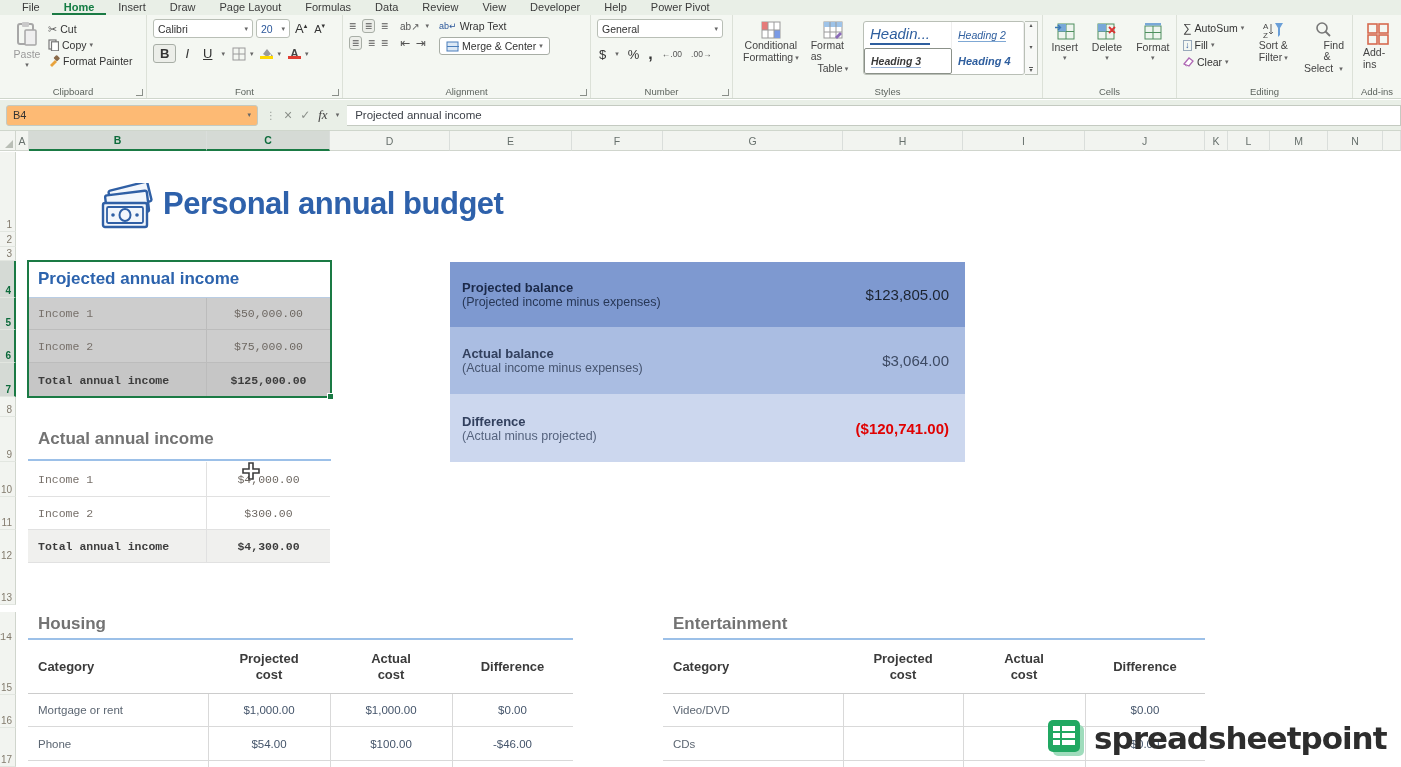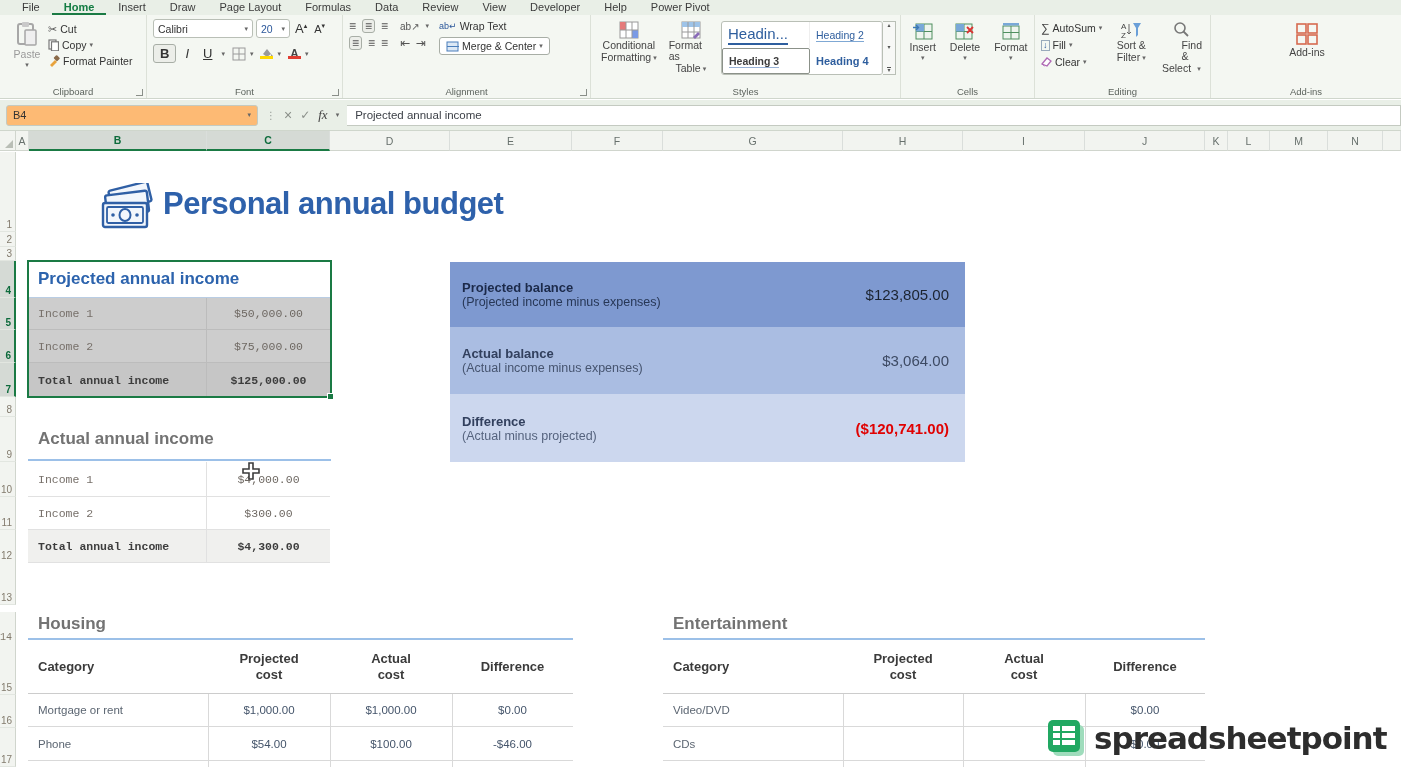--- a/index.html
+++ b/index.html
@@ -239,20 +239,36 @@
             </span>
             <span>Merge &amp; Center</span>
             <span class="caret">▾</span>
           </div>
         </div>
       </div>
       <div class="rgroup-label">Alignment</div>
       <div class="launcher"></div>
     </div>
 
+    <div class="rgroup" style="width:142px;">
+      <div class="ddfield" style="width:126px;">
+        <span>General</span>
+          <span class="caret">▾</span>
+      </div>
+      <div style="display:flex;gap:9px;align-items:center;margin-top:7px;padding-left:2px;">
+        <span class="charbtn" style="padding:0;">$</span>
+        <span class="caret">▾</span>
+        <span class="charbtn" style="padding:0;">%</span>
+        <span class="charbtn" style="padding:0;font-weight:bold;font-size:16px;">,</span>
+        <span style="font-size:8.5px;color:#555;">←.00</span>
+        <span style="font-size:8.5px;color:#555;">.00→</span>
+      </div>
+      <div class="rgroup-label">Number</div>
+      <div class="launcher"></div>
+    </div>
 
     <div class="rgroup" style="width:310px;">
       <div style="display:flex;align-items:flex-start;gap:4px;">
         <div class="rbig" style="width:64px;">
           <span class="iconbox">
             <svg width="20" height="18" viewBox="0 0 20 18">
                 <rect x="1" y="1" width="18" height="16" fill="#fff" stroke="#999"></rect>
                 <rect x="1" y="1" width="6" height="8" fill="#e57a7a"></rect>
                 <rect x="13" y="9" width="6" height="8" fill="#7a9ae5"></rect>
                 <line x1="7" y1="1" x2="7" y2="17" stroke="#999"></line>
@@ -276,21 +292,21 @@
                 <line x1="1" y1="11" x2="19" y2="11" stroke="#999"></line>
                 <path d="M12 16 L17 11 L19 13 L14 18 Z" fill="#8a6bb8"></path>
               </svg>
           </span>
           <span style="line-height:11px;">Format as</span>
           <span style="display:flex;align-items:center;gap:2px;line-height:11px;">
               <span>Table</span>
               <span class="caret">▾</span>
             </span>
         </div>
-        <div style="display:flex;margin-top:2px;">
+        <div style="display:flex;margin-top:2px;font-style:italic;">
           <div class="gallery">
             <div class="gcell">
               <span style="font-size:15px;color:#2e5e9e;border-bottom:2px solid #2e5e9e;line-height:18px;">Headin...</span>
             </div>
             <div class="gcell">
               <span style="font-size:10.5px;color:#2e5e9e;border-bottom:1.5px solid #7fa8d4;">Heading 2</span>
             </div>
             <div class="gcell" style="border:1.5px solid #8b9189;border-radius:2px;">
               <span style="font-size:10.5px;font-weight:bold;color:#3b3b3b;border-bottom:1.5px solid #9ab3d6;">Heading 3</span>
             </div>

